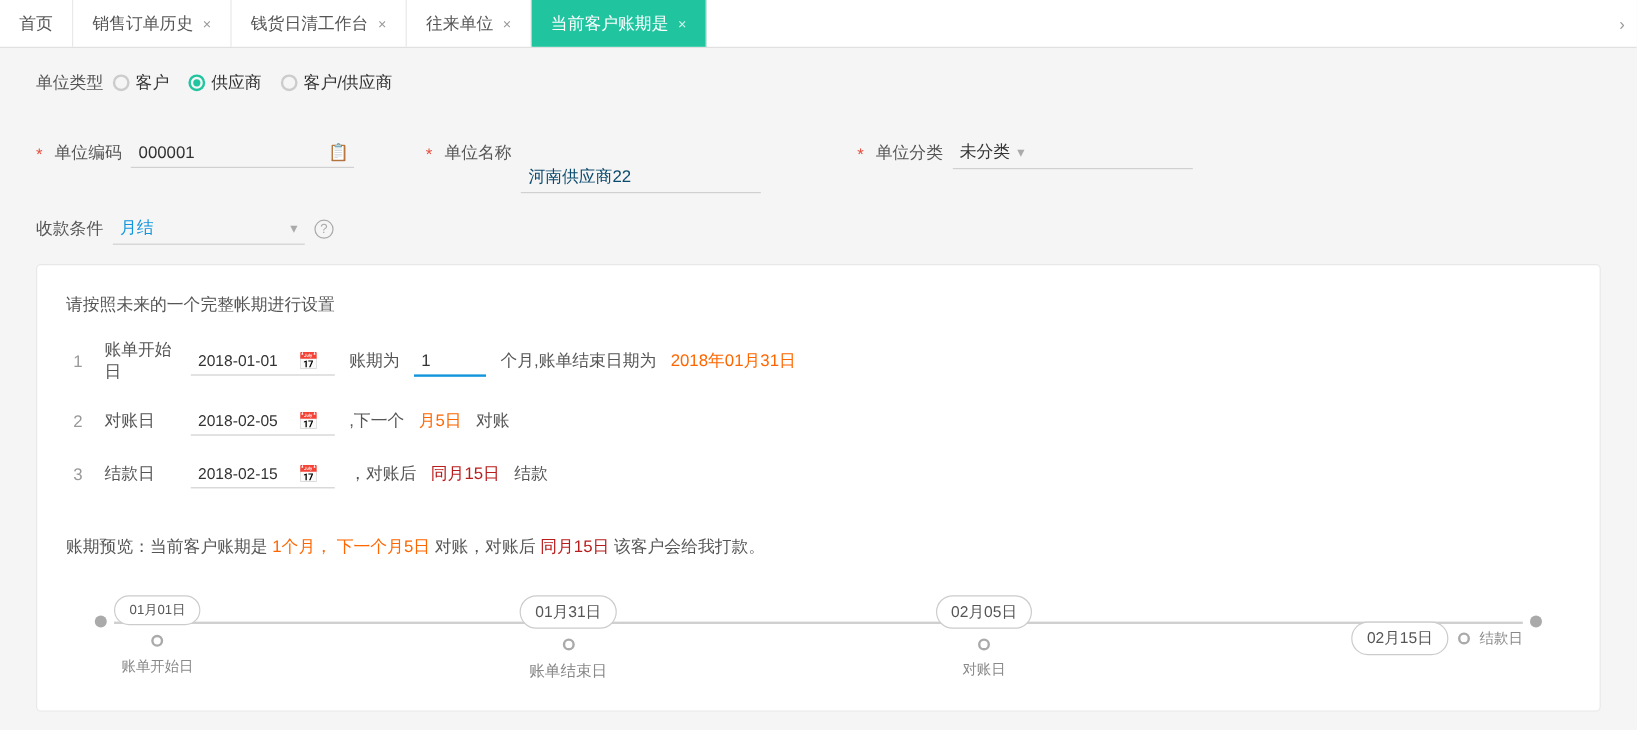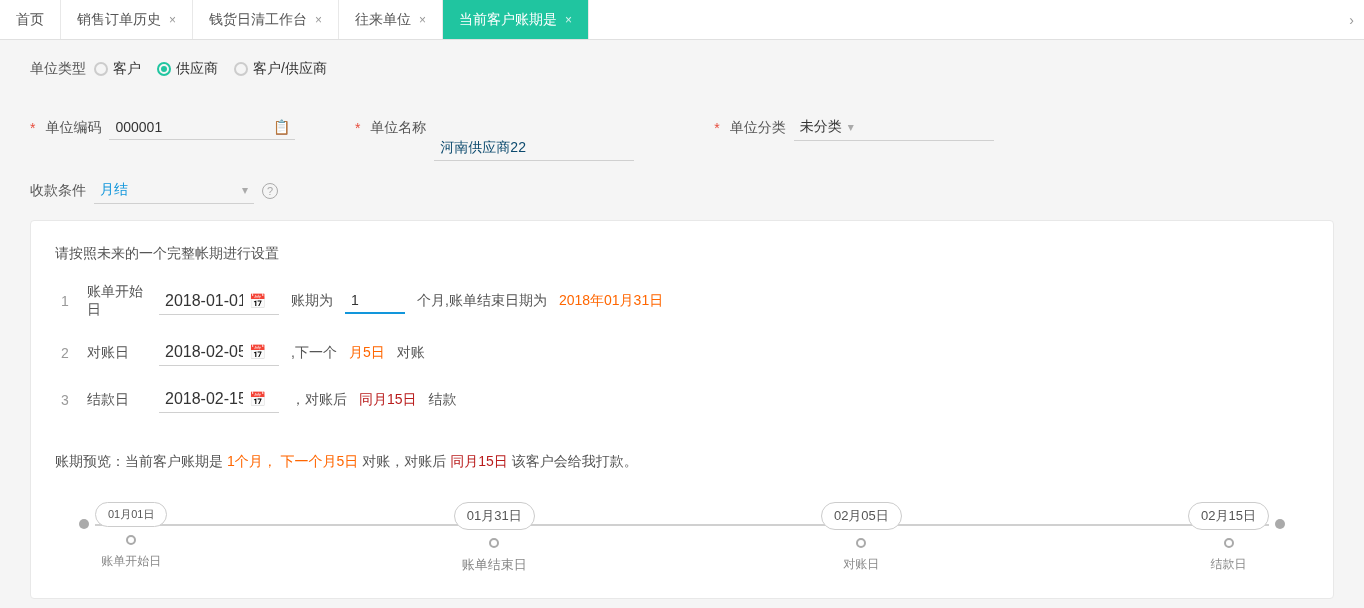--- a/index.html
+++ b/index.html
@@ -206,21 +206,21 @@
 
     .date-input-wrap {
       display: flex;
       align-items: center;
       border-bottom: 1px solid #d0d0d0;
       width: 120px;
     }
     .date-input-wrap input {
       border: none;
       padding: 4px 6px;
-      font-size: 16px;
+      font-size: 13px;
       color: #333;
       outline: none;
       background: transparent;
       width: 90px;
     }
     .date-icon {
       color: #1296db;
       cursor: pointer;
       font-size: 14px;
     }
@@ -418,21 +418,21 @@
           <div style="width:10px; height:10px; border-radius:50%; border:2px solid #aaa; background:#fff; z-index:1;"></div>
           <div style="font-size:13px; color:#888;">账单结束日</div>
         </div>
 
         <div style="display: flex; flex-direction: column; align-items: center; gap: 8px;">
           <div style="background:#fff; border:1px solid #ccc; border-radius:20px; padding:4px 12px; font-size:13px; color:#555; z-index:1;">02月05日</div>
           <div style="width:10px; height:10px; border-radius:50%; border:2px solid #aaa; background:#fff; z-index:1;"></div>
           <div style="font-size:12px; color:#888;">对账日</div>
         </div>
 
-        <div style="display: flex; flex-direction: column; align-items: center; gap: 8px;">
+        <div style="display: flex; flex-direction: row; align-items: center; gap: 8px;">
           <div style="background:#fff; border:1px solid #ccc; border-radius:20px; padding:4px 12px; font-size:13px; color:#555; z-index:1;">02月15日</div>
           <div style="width:10px; height:10px; border-radius:50%; border:2px solid #aaa; background:#fff; z-index:1;"></div>
           <div style="font-size:12px; color:#888;">结款日</div>
         </div>
       </div>
     </div>
 
   </div>
 
 </div>

